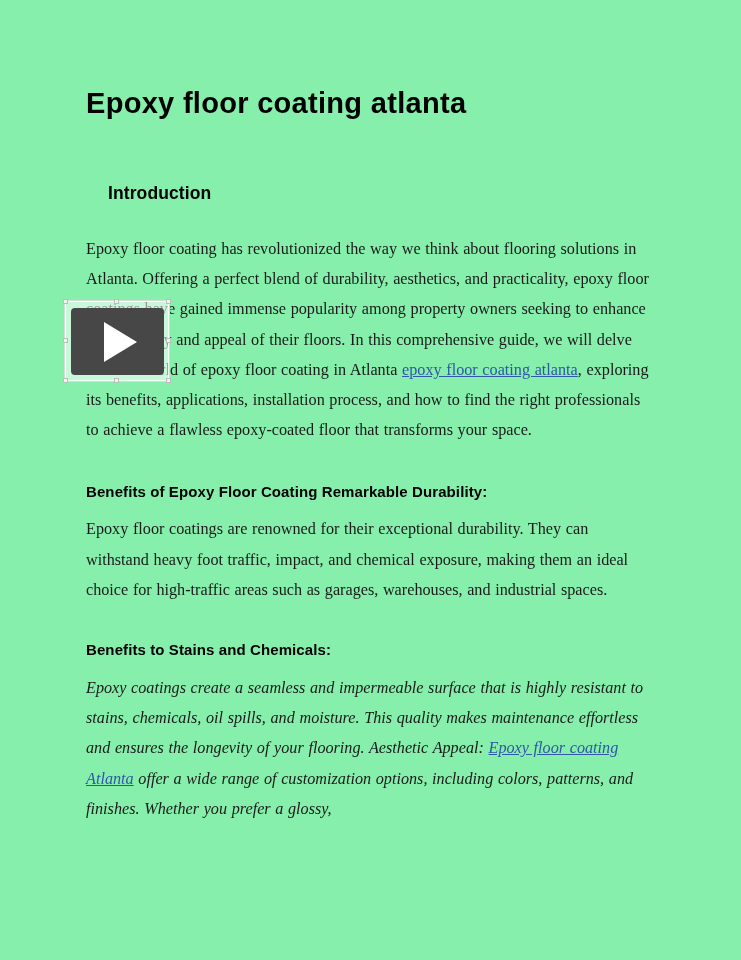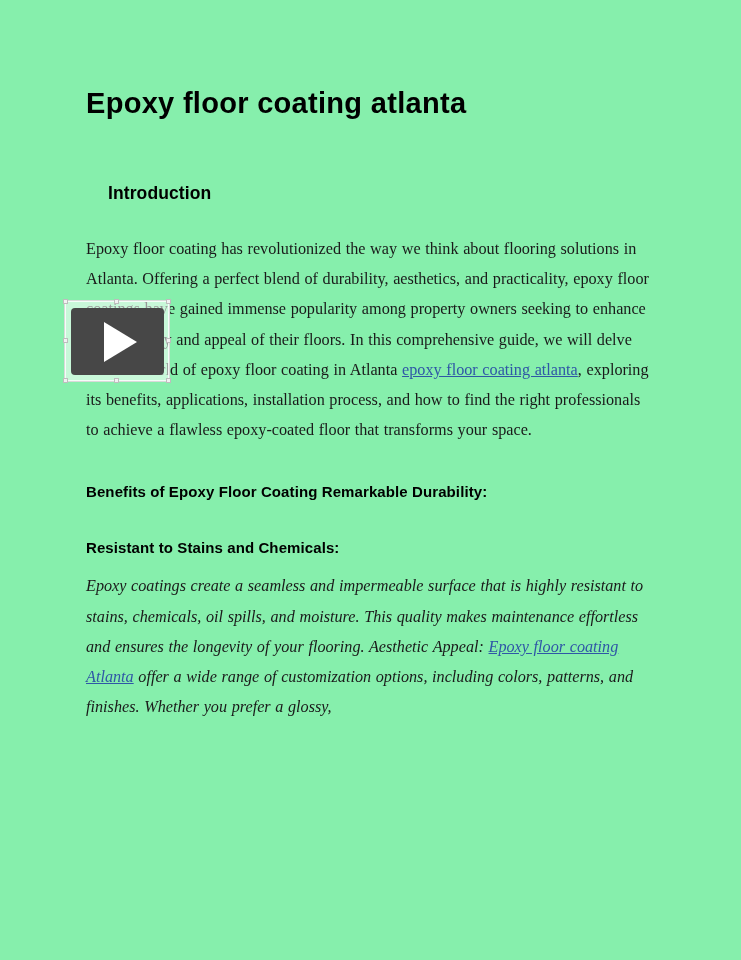--- a/index.html
+++ b/index.html
@@ -164,22 +164,23 @@
   <div class="content">
 
     <h1 class="doc-title">Epoxy floor coating atlanta</h1>
 
     <h2 class="h-intro"> Introduction</h2>
 
     <p class="para p-intro"><span>Epoxy floor coating has revolutionized the way we think about flooring solutions in Atlanta. Offering a perfect blend of durability, aesthetics, and practicality, epoxy floor coatings have gained immense popularity among property owners seeking to enhance the longevity and appeal of their floors. In this comprehensive guide, we will delve into the world of epoxy floor coating in Atlanta </span><span class="doclink">epoxy floor coating atlanta</span><span>, exploring its benefits, applications, installation process, and how to find the right professionals to achieve a flawless epoxy-coated floor that transforms your space.</span></p>
 
     <h2 class="h-section h-benefits">Benefits of Epoxy Floor Coating Remarkable Durability:</h2>
 
+    <p class="para p-benefits"> Epoxy floor coatings are renowned for their exceptional durability. They can withstand heavy foot traffic, impact, and chemical exposure, making them an ideal choice for high-traffic areas such as garages, warehouses, and industrial spaces.</p>
 
-    <h2 class="h-section h-resistant">Resistant to Stains and Chemicals:</h2>
+    <h2 class="h-section h-resistant">Benefits to Stains and Chemicals:</h2>
 
     <p class="para p-resistant"><span>Epoxy coatings create a seamless and impermeable surface that is highly resistant to stains, chemicals, oil spills, and moisture. This quality makes maintenance effortless and ensures the longevity of your flooring. Aesthetic Appeal: </span><span class="doclink">Epoxy floor coating Atlanta</span><span> offer a wide range of customization options, including colors, patterns, and finishes. Whether you prefer a glossy,</span></p>
 
   </div>
 
   <div class="video-embed">
     <div class="video-frame-outline"></div>
     <div class="video-box">
       <div class="play-triangle"></div>
     </div>

